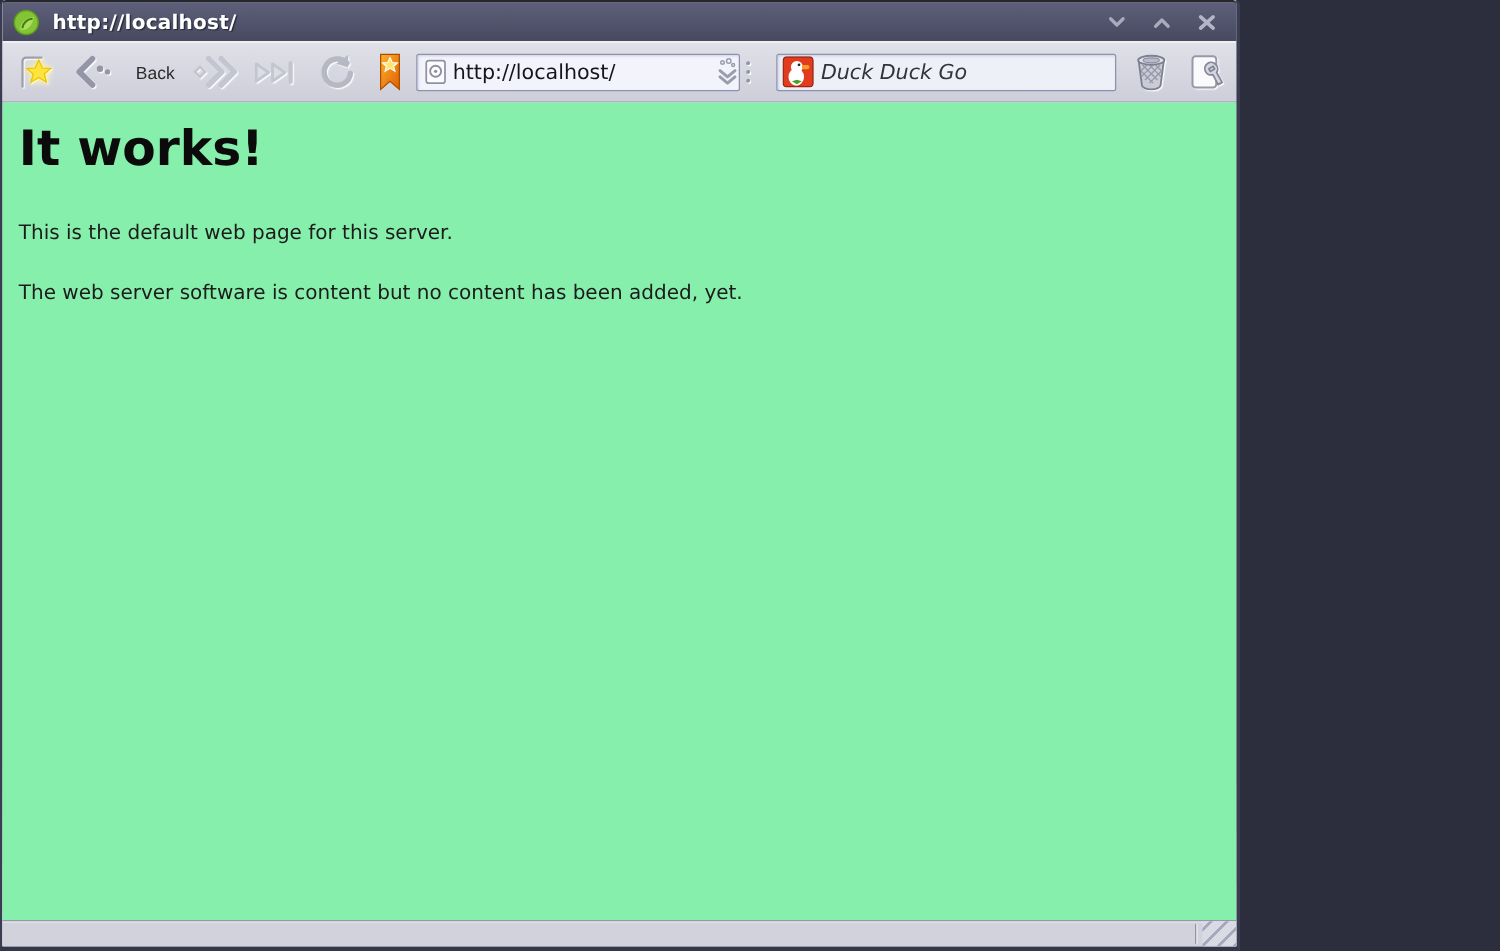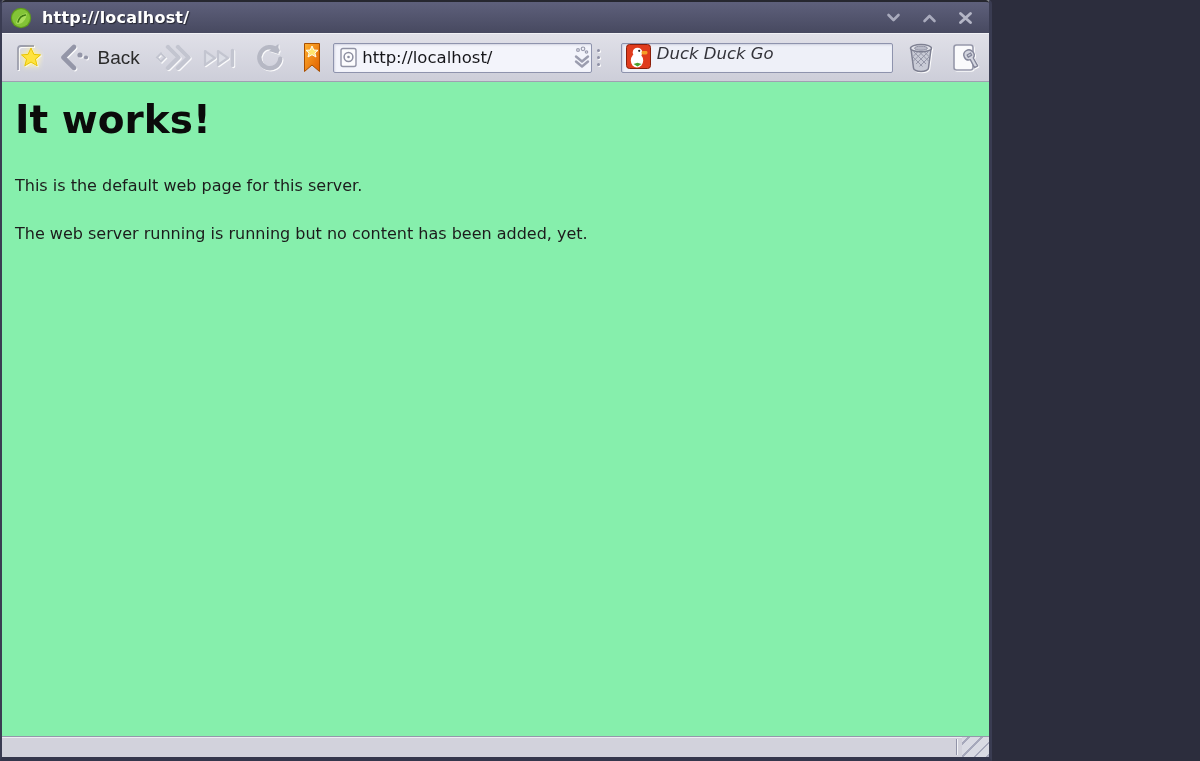--- a/index.html
+++ b/index.html
@@ -39,21 +39,21 @@
     background:linear-gradient(#e0e0e8, #cdced9);
     border-top:1px solid #f0f1f5;
     border-bottom:1px solid #9fa0b2;
     display:flex; align-items:center;
     padding:0 10px;
   }
   .tool-btn { border:none; background:none; padding:0; display:flex; align-items:center;
     cursor:pointer; flex:0 0 auto; }
   .tool-btn svg { display:block; }
   .emboss { filter:drop-shadow(1px 1px 0 rgba(255,255,255,.9)); }
-  .back-label { margin-left:7px; font-size:19px; color:#2b2b2b; } .gap10{width:10px;}
+  .back-label { margin-left:18px; font-size:14px; color:#2b2b2b; } .gap10{width:10px;}
   .gap14{width:14px;} .gap16{width:16px;} .gap18{width:18px;}
 
   .url-bar {
     flex:1 1 auto; height:30px;
     background:#f3f4fb;
     border:1px solid #8e93ad; border-radius:2px;
     box-shadow:inset 1px 1px 2px rgba(90,95,130,.22);
     display:flex; align-items:center; padding:0 4px 0 5px;
     min-width:200px;
   }
@@ -70,21 +70,21 @@
     display:flex; flex-direction:column; align-items:center; justify-content:center; gap:4px;
   }
   .pane-splitter i { width:3px; height:3px; border-radius:50%; background:#8f91a6;
     box-shadow:1px 1px 0 #fff; }
 
   .search-bar {
     flex:0 0 272px; width:272px; height:30px;
     background:#eef0f8;
     border:1px solid #8e93ad; border-radius:2px;
     box-shadow:inset 1px 1px 2px rgba(90,95,130,.22);
-    display:flex; align-items:flex-start; padding:0 4px;margin-left:16px;
+    display:flex; align-items:center; padding:0 4px;margin-left:16px;
   }
   .search-bar input {
     flex:1; border:none; outline:none; background:transparent;
     font-family:"DejaVu Sans","Liberation Sans",sans-serif;
     font-size:16.5px; font-style:italic; color:#2e2e34; padding:0 6px;
   }
   .search-bar input::placeholder { font-style:italic; color:#33333a; opacity:1; }
 
   
   .content {
@@ -269,21 +269,21 @@
       <svg width="27" height="30" viewBox="0 0 27 30" class="emboss">
         <rect x="2" y="2" width="19" height="25" rx="2.5" fill="#fafafc" stroke="#9698aa" stroke-width="1.6"></rect>
         <path d="M20.5 8.5 a5 5 0 1 0 -2.2 8.2 l4.2 8 3.2-1.8 -4.4-7.9 a5 5 0 0 0 -0.8-6.5 z M18.5 10 l-3.4 2 1.2 2.2 3.4-2 z" fill="#d4d6e0" stroke="#84869a" stroke-width="1.4" stroke-linejoin="round"></path>
       </svg>
     </button>
   </div>
 
   <div class="content">
     <h1>It works!</h1>
     <p>This is the default web page for this server.</p>
-    <p>The web server running is running but no content has been added, yet.</p>
+    <p>The web server software is content but no content has been added, yet.</p>
   </div>
 
   <div class="statusbar">
     <span class="fill"></span>
     <span class="status-sep"></span>
     <span class="resize-grip"></span>
   </div>
 
 </div>
 

